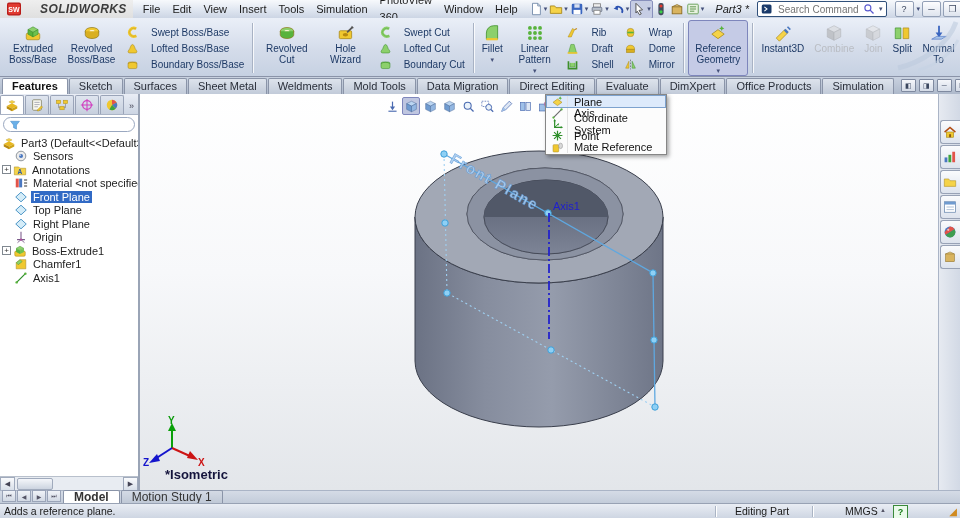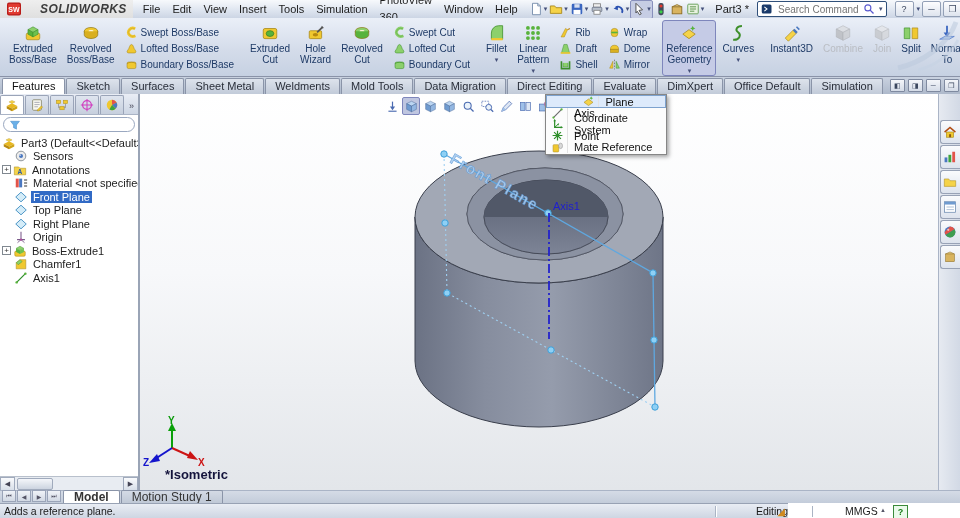--- a/index.html
+++ b/index.html
@@ -16,21 +16,21 @@
     background:linear-gradient(#f7f9fc,#dde4ef 60%,#ccd5e4);border-bottom:1px solid #9aa6ba;
     display:flex;align-items:center;}
   .logo{display:flex;align-items:center;gap:18px;padding:4px 6px;height:100%;background:linear-gradient(#f2f2f2,#dcdcdc);}
   .logo-text{font-weight:bold;font-style:italic;letter-spacing:.4px;color:#3c3c3c;font-size:12px;}
   .menu-item{padding:0 6px;line-height:17px;color:#1c1c1c;cursor:default;}
   .tb-sep{width:1px;height:14px;background:#aab4c6;margin:0 2px;box-shadow:1px 0 0 #fff;}
   .qat{display:flex;align-items:center;}
   .qat-btn{display:flex;align-items:center;padding:0 1px;height:17px;}
   .qat-btn.pressed{background:#c6cde4;border:1px solid #8890bc;border-radius:2px;}
   .caret{font-size:7px;color:#44507a;margin-left:1px;}
-  .doc-title{margin:0 8px 0 10px;color:#1a1a1a;white-space:nowrap;}
+  .doc-title{margin:0 8px 0 10px;color:#1a1a1a;white-space:nowrap;font-style:italic;}
   .searchbox{display:flex;align-items:center;gap:3px;width:142px;height:14px;background:#fff;
     border:1px solid #30507a;border-radius:2px;padding:0 3px;}
   .searchbox input{border:none;outline:none;flex:1;font-size:10px;color:#333;width:80px;background:transparent;
     font-family:"Liberation Sans",sans-serif;}
   .winbtns{display:flex;align-items:center;gap:2px;margin:0 4px 0 8px;}
   .wbtn{width:17px;height:14px;border:1px solid #93a0b6;border-radius:2px;background:linear-gradient(#fdfdfe,#dee4ee);
     display:flex;align-items:center;justify-content:center;font-size:9px;color:#3a465e;cursor:default;}
 
   
   .ribbon{position:absolute;left:0;top:18px;width:960px;height:59px;
@@ -40,29 +40,29 @@
   .rgrp{display:flex;align-items:stretch;}
   .rsep{width:1px;background:#a8b2c4;box-shadow:1px 0 0 rgba(255,255,255,.8);margin:3px 3px;}
   .rb{display:flex;flex-direction:column;align-items:center;justify-content:flex-start;
     padding:3px 3px 1px;margin:0 1px;border:1px solid transparent;border-radius:3px;
     font-size:10px;line-height:1.08;color:#1e3a66;text-align:center;max-width:56px;cursor:default;}
   .rb.pressed{background:#c5cbe6;border-color:#7e86bc;}
   .rb.disabled{color:#9aa3b5;filter:grayscale(1);opacity:.55;}
   .rb .rb-label{margin-top:2px;}
   .rb-caret{font-size:7px;color:#44507a;margin-top:1px;line-height:1;}
   .rstack{display:flex;flex-direction:column;justify-content:center;gap:1px;margin:0 2px;}
-  .rs{display:flex;align-items:center;gap:3px;font-size:10px;color:#1e3a66;white-space:nowrap;
+  .rs{display:flex;align-items:center;gap:12px;font-size:10px;color:#1e3a66;white-space:nowrap;
     padding:0 2px;border:1px solid transparent;border-radius:2px;cursor:default;}
 
   
   .tabbar{position:absolute;left:0;top:77px;width:960px;height:17px;
     background:linear-gradient(#c9d2e0,#aeb9cb);display:flex;align-items:flex-end;padding-left:2px;box-sizing:border-box;}
   .tab{padding:1px 9px 2px;margin-right:1px;border:1px solid #8a94a8;border-bottom:none;
     border-radius:2px 2px 0 0;background:linear-gradient(#dde3ec,#c2cbd9);color:#2a2f3a;white-space:nowrap;cursor:default;}
-  .tab.active{background:#fff;font-weight:normal;color:#111;}
+  .tab.active{background:#fff;font-weight:bold;color:#111;}
   .docbtns{margin-left:auto;display:flex;align-items:center;gap:3px;padding:0 6px 2px;}
   .dbtn{width:13px;height:11px;border:1px solid #7f8aa0;background:linear-gradient(#f4f6fa,#d4dbe7);
     font-size:7px;color:#3a465e;display:flex;align-items:center;justify-content:center;border-radius:1px;}
 
   
   .main{position:absolute;left:0;top:94px;width:960px;height:396px;display:flex;}
 
   
   .lpanel{width:140px;min-width:140px;background:#fff;border-right:2px solid #9aa4b6;display:flex;flex-direction:column;box-sizing:border-box;}
   .fm-tabs{height:20px;background:linear-gradient(#e9edf5,#cdd6e4);display:flex;align-items:flex-end;border-bottom:1px solid #aab4c6;}
@@ -97,34 +97,34 @@
   .tp-btns{margin-top:26px;display:flex;flex-direction:column;gap:1px;align-items:center;}
   .tp-btn{width:19px;height:22px;border:1px solid #98a2b6;border-right:none;border-radius:3px 0 0 3px;
     background:linear-gradient(#fafbfd,#dde3ed);display:flex;align-items:center;justify-content:center;}
 
   
   .dropdown{position:absolute;left:545px;top:94px;width:118px;background:#fcfcfc;border:1px solid #868686;
     box-shadow:2px 2px 4px rgba(0,0,0,.35);z-index:40;padding:1px;}
   .dd-item{display:flex;align-items:center;height:11.4px;cursor:default;}
   .dd-item .dd-ic{width:20px;min-width:20px;display:flex;justify-content:center;border-right:1px solid #e2e2e2;height:100%;align-items:center;}
   .dd-item .dd-lbl{padding-left:6px;color:#111;}
-  .dd-item.hl{background:#ddeafb;outline:1px solid #7da2ce;justify-content:center;}
+  .dd-item.hl{background:#ddeafb;outline:1px solid #7da2ce;}
 
   
   .bottomtabs{position:absolute;left:0;top:490px;width:960px;height:13px;background:linear-gradient(#d5dbe6,#c3ccda);
     display:flex;align-items:flex-end;border-top:1px solid #aab4c6;box-sizing:border-box;}
   .nav-btns{display:flex;gap:1px;padding:0 2px 1px 2px;}
   .nbtn{width:12px;height:10px;background:linear-gradient(#f0f3f8,#d2d9e4);border:1px solid #9aa4b8;
     font-size:6px;color:#556;display:flex;align-items:center;justify-content:center;}
   .btab{padding:0 10px;height:12px;line-height:12px;border:1px solid #8a94a8;border-bottom:none;background:linear-gradient(#d4dae5,#bfc8d6);
     border-radius:2px 2px 0 0;margin-right:1px;color:#333;font-size:12px;}
   .btab.active{background:#fff;font-weight:bold;}
 
   
-  .statusbar{position:absolute;left:0;top:503px;width:788px;height:15px;background:linear-gradient(#e9edf4,#ccd4e1);
+  .statusbar{position:absolute;left:0;top:503px;width:960px;height:15px;background:linear-gradient(#e9edf4,#ccd4e1);
     border-top:1px solid #98a2b4;font-size:10.5px;color:#1a1a1a;}
   .sb-msg{position:absolute;left:4px;top:1px;}
   .sb-sep{position:absolute;top:2px;width:1px;height:11px;background:#aab4c4;box-shadow:1px 0 0 #fff;}
   .sb-mode{position:absolute;left:735px;top:1px;text-align:right;}
   .sb-units{position:absolute;left:845px;top:1px;}
   .sb-units-caret{position:absolute;left:880px;top:3px;font-size:6px;color:#556;}
   .sb-help{position:absolute;left:893px;top:1px;width:13px;height:12px;border:1px solid #3a8a3a;background:#eafaea;
     color:#157a15;font-weight:bold;font-size:9px;text-align:center;line-height:12px;}
   .sb-grip{position:absolute;right:3px;top:2px;color:#d08a20;font-size:10px;}
 </style>
@@ -319,46 +319,37 @@
             </span>
             <span>Boundary Boss/Base</span>
           </div>
       </div>
     </div>
     <div class="rsep"></div>
     <div class="rgrp">
       <div class="rb">
           <span class="ic ic18">
             <svg viewBox="0 0 16 16" xmlns="http://www.w3.org/2000/svg">
-              <rect x="2" y="4" width="12" height="9" rx="1.5" fill="#f0c830" stroke="#a8881a" stroke-width=".7"></rect>
-              <ellipse cx="8" cy="8.5" rx="3.4" ry="2.6" fill="#58b33c" stroke="#2f7a20" stroke-width=".6"></ellipse>
-            </svg>
-          </span>
-          <span class="rb-label">Extruded Cut</span>
+              <ellipse cx="8" cy="6.5" rx="6" ry="3.4" fill="#8cd06c" stroke="#8a7414" stroke-width=".6"></ellipse>
+              <ellipse cx="8" cy="6.5" rx="2.3" ry="1.2" fill="#fff6d8"></ellipse>
+              <path d="M2 6.5v3c0 1.9 2.7 3.4 6 3.4s6-1.5 6-3.4v-3" fill="#58b33c" stroke="#8a7414" stroke-width=".6"></path>
+            </svg>
+          </span>
+          <span class="rb-label">Revolved Cut</span>
         </div>
       <div class="rb">
           <span class="ic ic18">
             <svg viewBox="0 0 16 16" xmlns="http://www.w3.org/2000/svg">
               <rect x="2" y="6" width="11" height="7" rx="1" fill="#f0c830" stroke="#a8881a" stroke-width=".7"></rect>
               <ellipse cx="7.5" cy="9.5" rx="2.4" ry="1.6" fill="#b88a10"></ellipse>
               <path d="M9 7.5 14 2.5" stroke="#555" stroke-width="1.6"></path>
               <path d="M13 1.5l2 2-1.2.4-.8-1.2Z" fill="#555"></path>
             </svg>
           </span>
           <span class="rb-label">Hole Wizard</span>
-        </div>
-      <div class="rb">
-          <span class="ic ic18">
-            <svg viewBox="0 0 16 16" xmlns="http://www.w3.org/2000/svg">
-              <ellipse cx="8" cy="6.5" rx="6" ry="3.4" fill="#8cd06c" stroke="#8a7414" stroke-width=".6"></ellipse>
-              <ellipse cx="8" cy="6.5" rx="2.3" ry="1.2" fill="#fff6d8"></ellipse>
-              <path d="M2 6.5v3c0 1.9 2.7 3.4 6 3.4s6-1.5 6-3.4v-3" fill="#58b33c" stroke="#8a7414" stroke-width=".6"></path>
-            </svg>
-          </span>
-          <span class="rb-label">Revolved Cut</span>
         </div>
       <div class="rstack">
         <div class="rs">
             <span class="ic ic13">
               <svg viewBox="0 0 16 16" xmlns="http://www.w3.org/2000/svg">
                 <path d="M12.5 3.5a5.5 5 0 1 0 .2 8.4" fill="none" stroke="#8cd06c" stroke-width="3.6"></path>
                 <path d="M12.5 3.5a5.5 5 0 1 0 .2 8.4" fill="none" stroke="#3d8f2a" stroke-width="1" opacity=".4"></path>
               </svg>
             </span>
             <span>Swept Cut</span>
@@ -478,29 +469,20 @@
       <div class="rb pressed">
           <span class="ic ic18">
             <svg viewBox="0 0 16 16" xmlns="http://www.w3.org/2000/svg">
               <path d="M8 5 13.5 9 8 13 2.5 9Z" fill="#f5d348" stroke="#a8881a" stroke-width=".7"></path>
               <path d="M11.3 1.6l.7 1.6 1.6.7-1.6.7-.7 1.6-.7-1.6-1.6-.7 1.6-.7Z" fill="#58b33c"></path>
             </svg>
           </span>
           <span class="rb-label">Reference Geometry</span>
           <span class="rb-caret">▾</span>
         </div>
-      <div class="rb">
-          <span class="ic ic18">
-            <svg viewBox="0 0 16 16" xmlns="http://www.w3.org/2000/svg">
-              <path d="M11.5 1.8c-4.5 0-6.5 3.4-3.4 5.6s1.2 7.2-4.4 6.6" fill="none" stroke="#3d8f2a" stroke-width="1.7"></path>
-            </svg>
-          </span>
-          <span class="rb-label">Curves</span>
-          <span class="rb-caret">▾</span>
-        </div>
     </div>
     <div class="rsep"></div>
     <div class="rgrp">
       <div class="rb">
           <span class="ic ic18">
             <svg viewBox="0 0 16 16" xmlns="http://www.w3.org/2000/svg">
               <path d="M2 12.5 9.5 5l2.8 2.8L4.8 15.3Z" fill="#f5d348" stroke="#a8881a" stroke-width=".6"></path>
               <path d="M9.5 5 12.3 7.8" stroke="#4a78c0" stroke-width="2.2"></path>
               <path d="M12 2.5l2.5 2.5" stroke="#4a78c0" stroke-width="1.4"></path>
             </svg>
@@ -558,21 +540,21 @@
     <span class="tab active">Features</span>
     <span class="tab">Sketch</span>
     <span class="tab">Surfaces</span>
     <span class="tab">Sheet Metal</span>
     <span class="tab">Weldments</span>
     <span class="tab">Mold Tools</span>
     <span class="tab">Data Migration</span>
     <span class="tab">Direct Editing</span>
     <span class="tab">Evaluate</span>
     <span class="tab">DimXpert</span>
-    <span class="tab">Office Default</span>
+    <span class="tab">Office Products</span>
     <span class="tab">Simulation</span>
     <div class="docbtns">
       <span class="dbtn">◧</span>
       <span class="dbtn">◨</span>
       <span class="dbtn">─</span>
       <span class="dbtn">❐</span>
 
     </div>
   </div>
 

